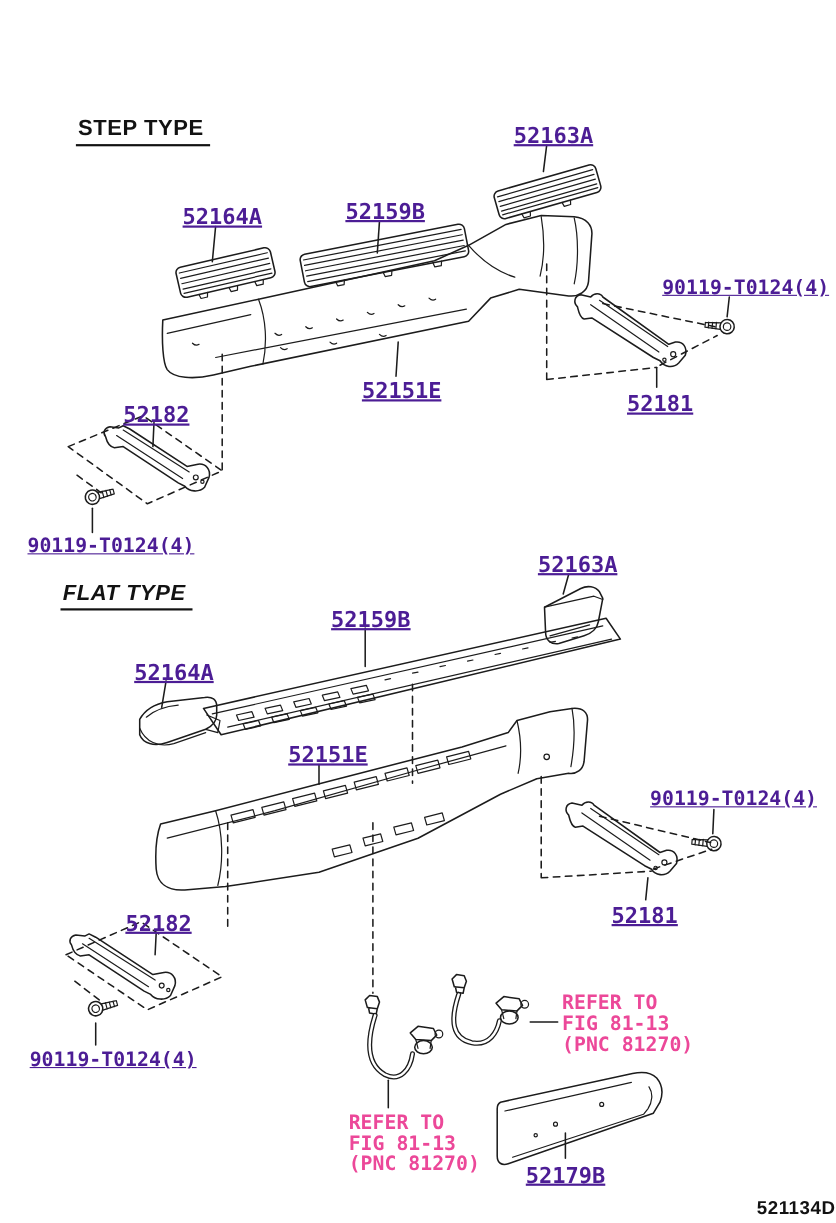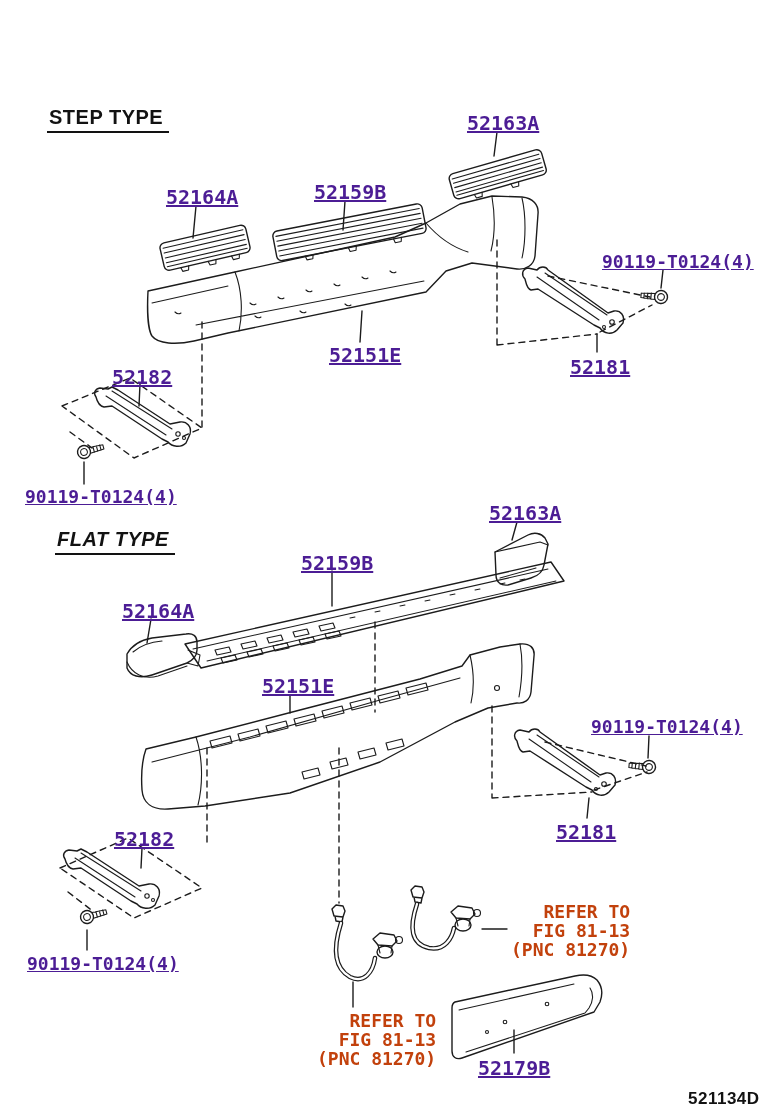--- a/index.html
+++ b/index.html
@@ -1,21 +1,21 @@
 <!DOCTYPE html>
 <html><head>
 <meta charset="utf-8">
 <style>
   html,body{margin:0;padding:0;background:#fff;}
   .stage{position:relative;width:760px;height:1112px;background:#ffffff;overflow:hidden;}
   .stage svg{position:absolute;left:0;top:0;}
   .plbl{position:absolute;font:bold 20px "DejaVu Sans Mono",monospace;color:#4c1d95;white-space:nowrap;letter-spacing:0;text-decoration:underline;}
   .plbl.sm{font-size:18px;}
   .title{position:absolute;font:bold 20px "Liberation Sans",sans-serif;color:#121212;border-bottom:2px solid #121212;padding:0 6px 2px 2px;white-space:nowrap;letter-spacing:.5px;}
-  .note{position:absolute;font:bold 18px "DejaVu Sans Mono",monospace;color:#c2410c;line-height:19px;white-space:nowrap;text-align:right;}
+  .note{position:absolute;font:bold 18px "DejaVu Sans Mono",monospace;color:#ec4899;line-height:19px;white-space:nowrap;}
   .note div{height:19px;}
   .code{position:absolute;font:bold 17px "Liberation Sans",sans-serif;color:#121212;letter-spacing:.5px;}
   .ln{stroke:#1c1c1c;stroke-width:1.4;fill:none;stroke-linecap:round;stroke-linejoin:round;}
   .thin{stroke-width:1.1;}
   .dash{stroke-dasharray:6 5;}
   .wire-o{stroke:#1c1c1c;stroke-width:4.6;fill:none;stroke-linecap:round;}
   .wire-i{stroke:#ffffff;stroke-width:2.2;fill:none;stroke-linecap:round;}
 </style>
 </head>
 <body>
@@ -189,21 +189,21 @@
     <path d="M649,736 L648,758"></path>
     <path d="M587,818 L589,798"></path>
     <path d="M142,848 L141,868"></path>
     <path d="M87,950 V930"></path>
     <path d="M482,929 L507,929"></path>
     <path d="M353,1007 V982"></path>
     <path d="M514,1053 V1030"></path>
   </g>
 </svg>
 
-<div class="title" style="left:47px;top:106px;text-align:center;">STEP TYPE</div>
+<div class="title" style="left:69px;top:106px;text-align:center;">STEP TYPE</div>
 <div class="plbl" style="left:166px;top:185px;">52164A</div>
 <div class="plbl" style="left:314px;top:180px;">52159B</div>
 <div class="plbl" style="left:467px;top:111px;">52163A</div>
 <div class="plbl sm" style="left:602px;top:251px;">90119-T0124(4)</div>
 <div class="plbl" style="left:329px;top:343px;">52151E</div>
 <div class="plbl" style="left:570px;top:355px;">52181</div>
 <div class="plbl" style="left:112px;top:365px;">52182</div>
 <div class="plbl sm" style="left:25px;top:486px;">90119-T0124(4)</div>
 
 <div class="title" style="left:55px;top:528px;font-style:italic;">FLAT TYPE</div>

